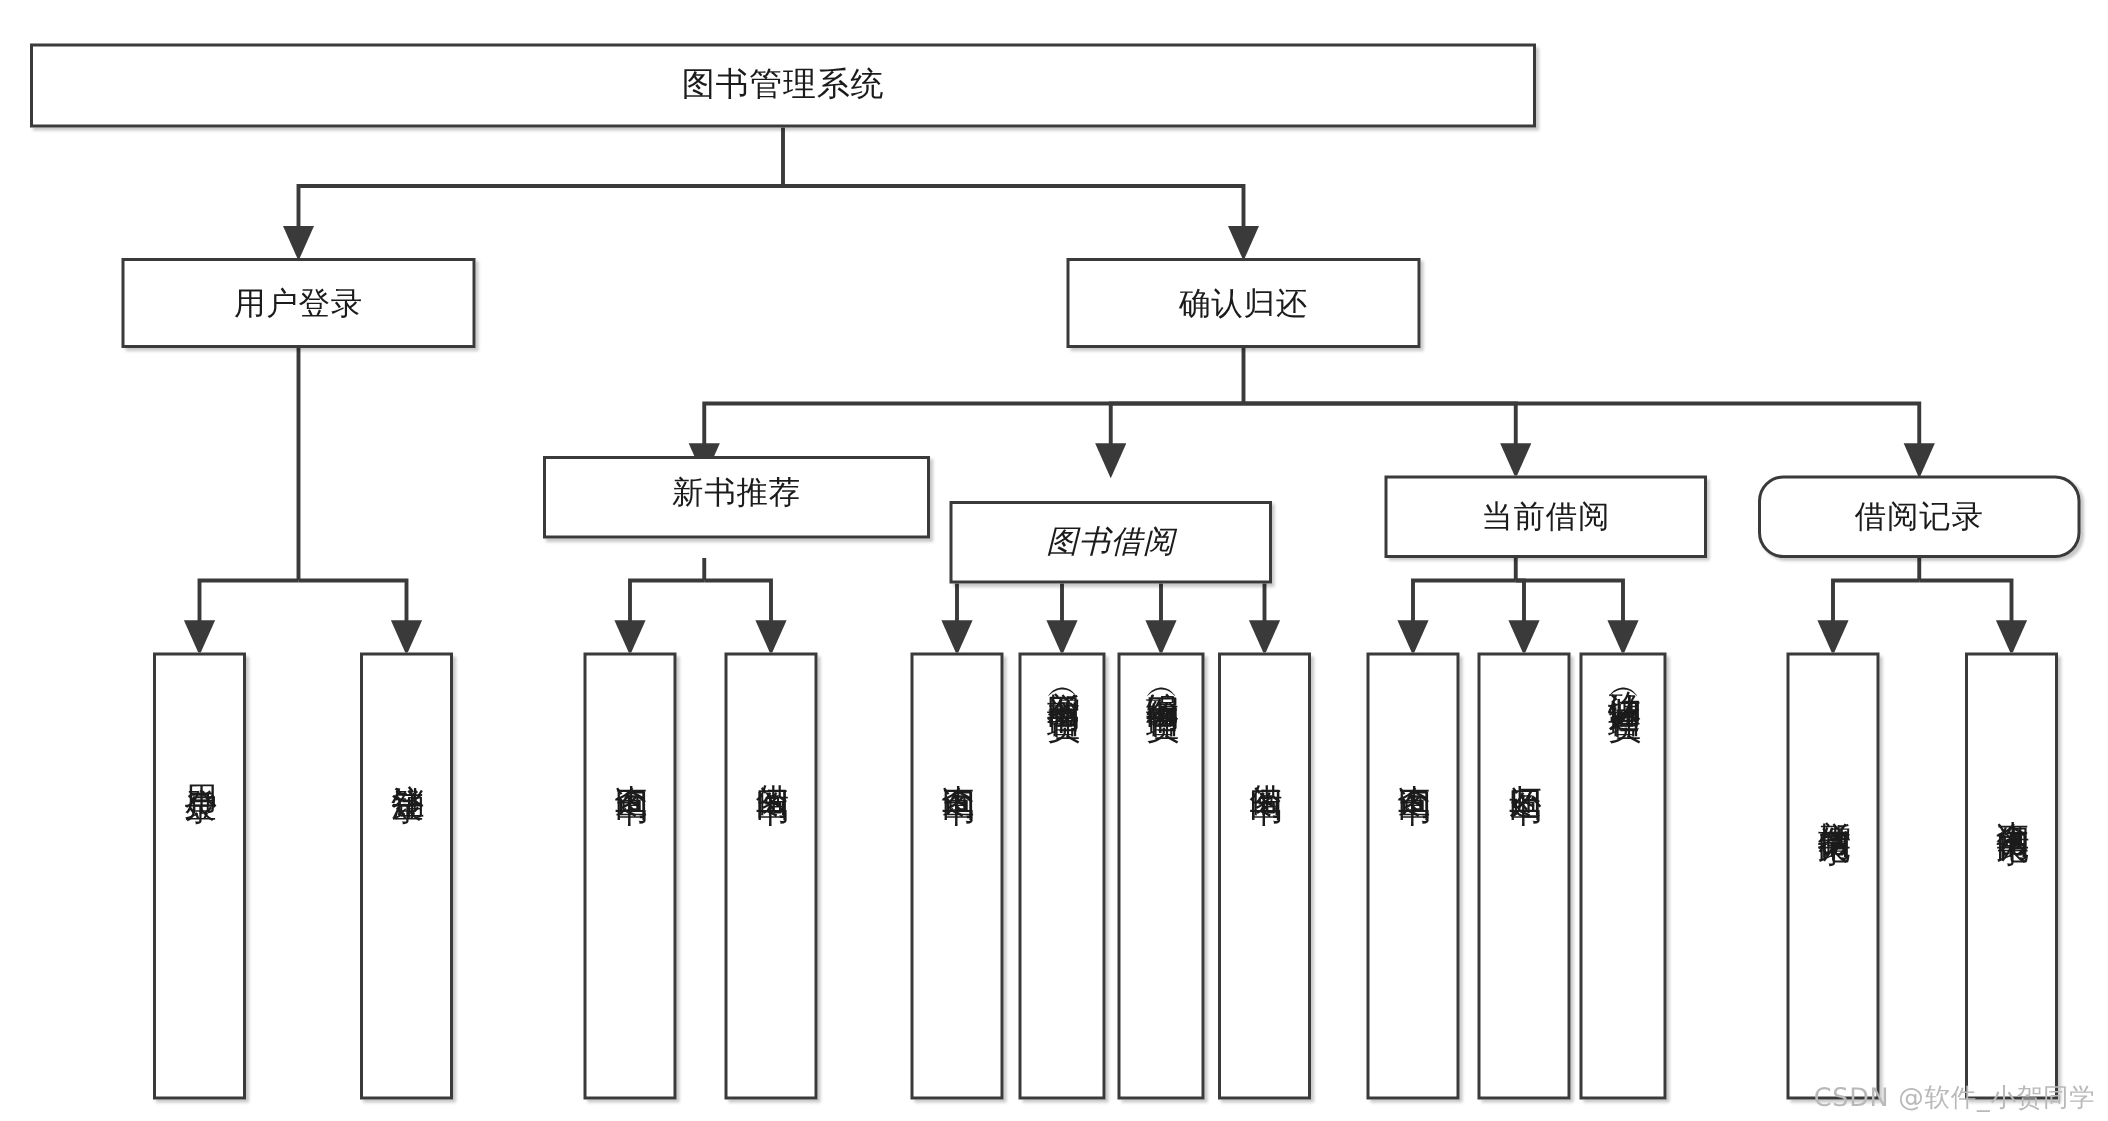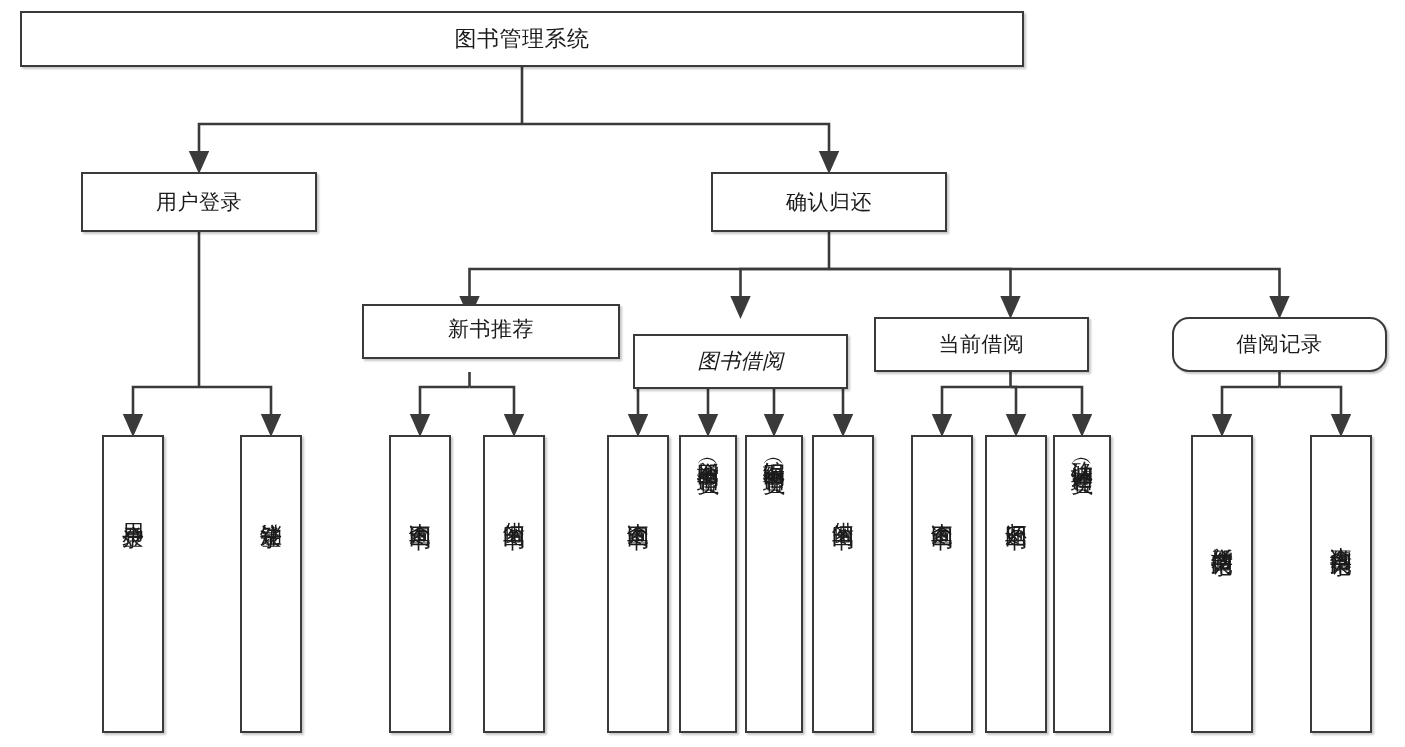--- a/index.html
+++ b/index.html
@@ -113,36 +113,36 @@
         <path d="M1010.5,387 L942,387 L942,433" marker-end="url(#arrow)"></path>
         <path d="M1010.5,387 L1016,387 L1016,433" marker-end="url(#arrow)"></path>
         <path d="M1010.5,387 L1082,387 L1082,433" marker-end="url(#arrow)"></path>
         <path d="M1279.5,372 L1279.5,387"></path>
         <path d="M1279.5,387 L1222,387 L1222,433" marker-end="url(#arrow)"></path>
         <path d="M1279.5,387 L1341,387 L1341,433" marker-end="url(#arrow)"></path>
       </g>
   </svg>
 
   <div id="node-layer">
-      <div class="node horiz root" style="left: 20px; top: 11px; width: 1004px; height: 56px; justify-content: center;">
+      <div class="node horiz root" style="left: 20px; top: 29px; width: 1004px; height: 56px; justify-content: center;">
         <span class="lbl">图书管理系统</span>
       </div>
       <div class="node horiz" style="left: 81px; top: 172px; width: 236px; height: 60px;">
         <span class="lbl">用户登录</span>
       </div>
       <div class="node horiz" style="left: 711px; top: 172px; width: 236px; height: 60px;">
         <span class="lbl">确认归还</span>
       </div>
       <div class="node horiz" style="left: 362px; top: 304px; width: 258px; height: 55px; font-family: Liberation Mono, monospace;">
         <span class="lbl">新书推荐</span>
       </div>
       <div class="node horiz" style="left: 633px; top: 334px; width: 215px; height: 55px; font-style: italic;">
         <span class="lbl">图书借阅</span>
       </div>
-      <div class="node horiz" style="left: 874px; top: 317px; width: 215px; height: 55px;">
+      <div class="node horiz" style="left: 923px; top: 317px; width: 215px; height: 55px;">
         <span class="lbl">当前借阅</span>
       </div>
       <div class="node horiz" style="left: 1172px; top: 317px; width: 215px; height: 55px; border-radius: 17px;">
         <span class="lbl">借阅记录</span>
       </div>
       <div class="node vert mid" style="left: 102px; top: 435px; width: 62px; height: 298px;">
         <span class="lbl">用户登录</span>
       </div>
       <div class="node vert mid" style="left: 240px; top: 435px; width: 62px; height: 298px;">
         <span class="lbl">注销登录</span>
@@ -175,13 +175,14 @@
         <span class="lbl">确认归还（管理员）</span>
       </div>
       <div class="node vert low" style="left: 1191px; top: 435px; width: 62px; height: 298px;">
         <span class="lbl">新增借阅记录</span>
       </div>
       <div class="node vert low" style="left: 1310px; top: 435px; width: 62px; height: 298px;">
         <span class="lbl">查询借阅记录</span>
       </div>
     </div>
 
+  <div class="watermark">CSDN @软件_小贺同学</div>
 </div>
 
 </body></html>

